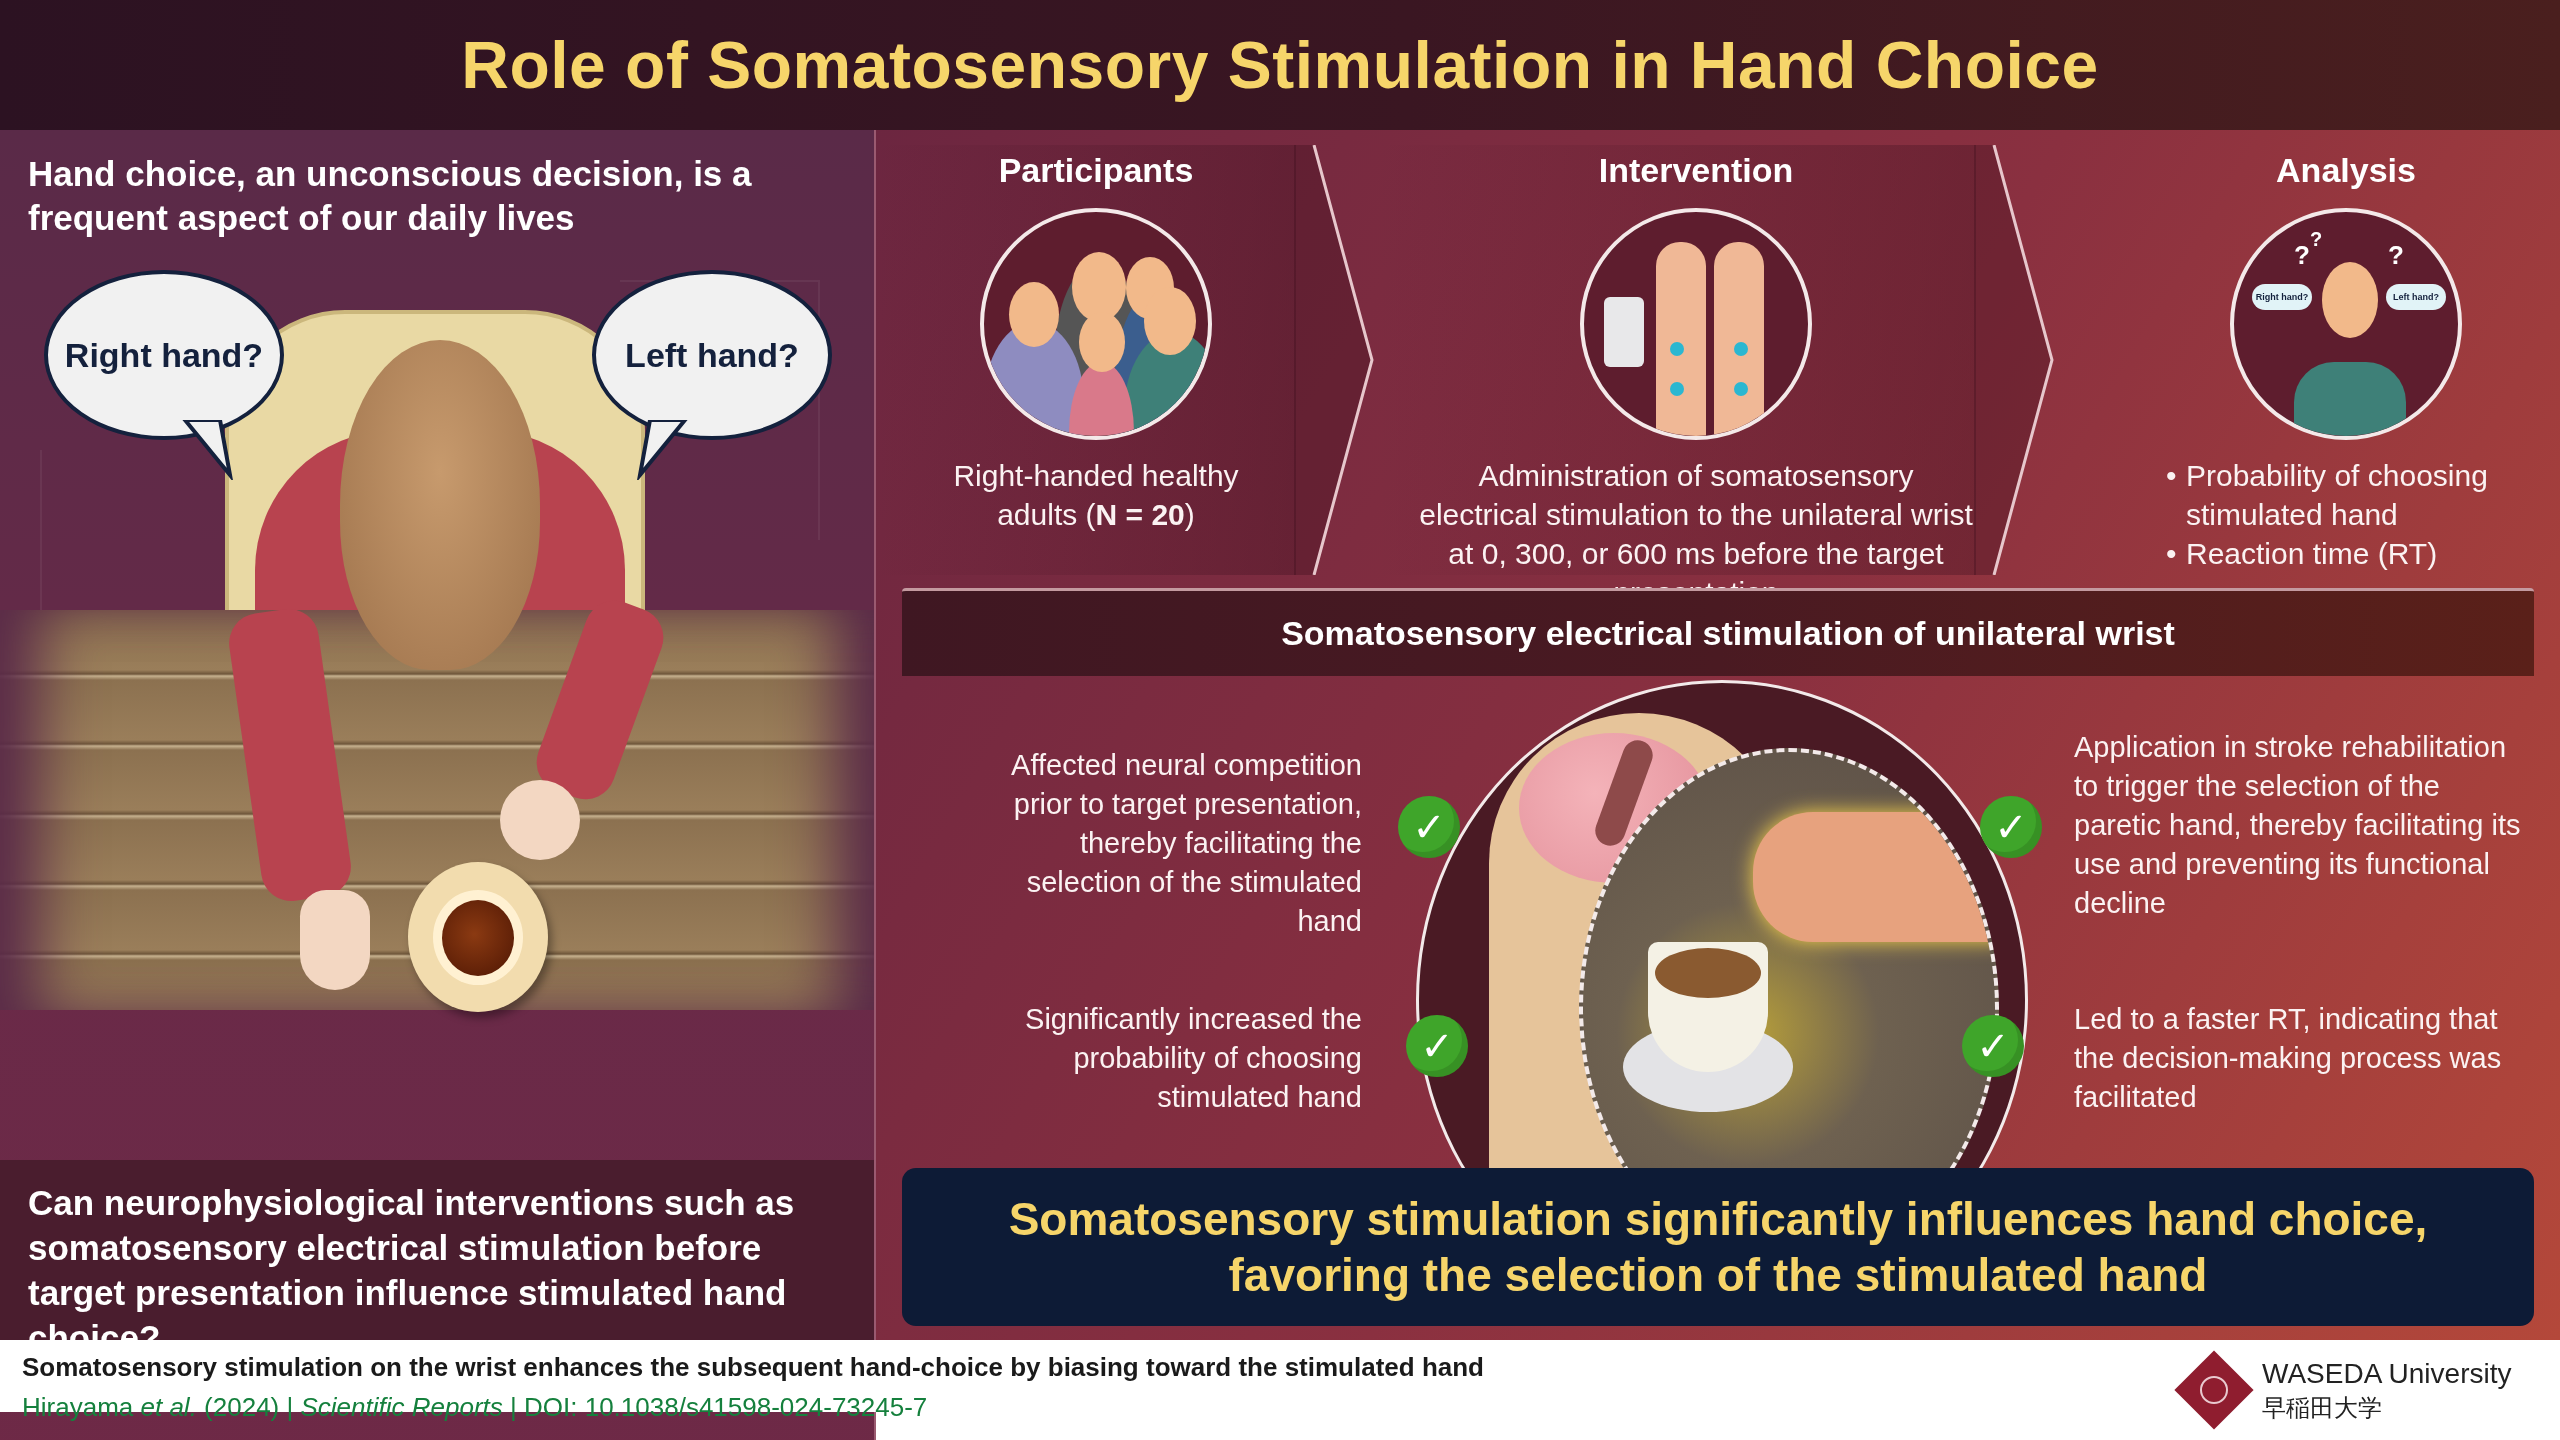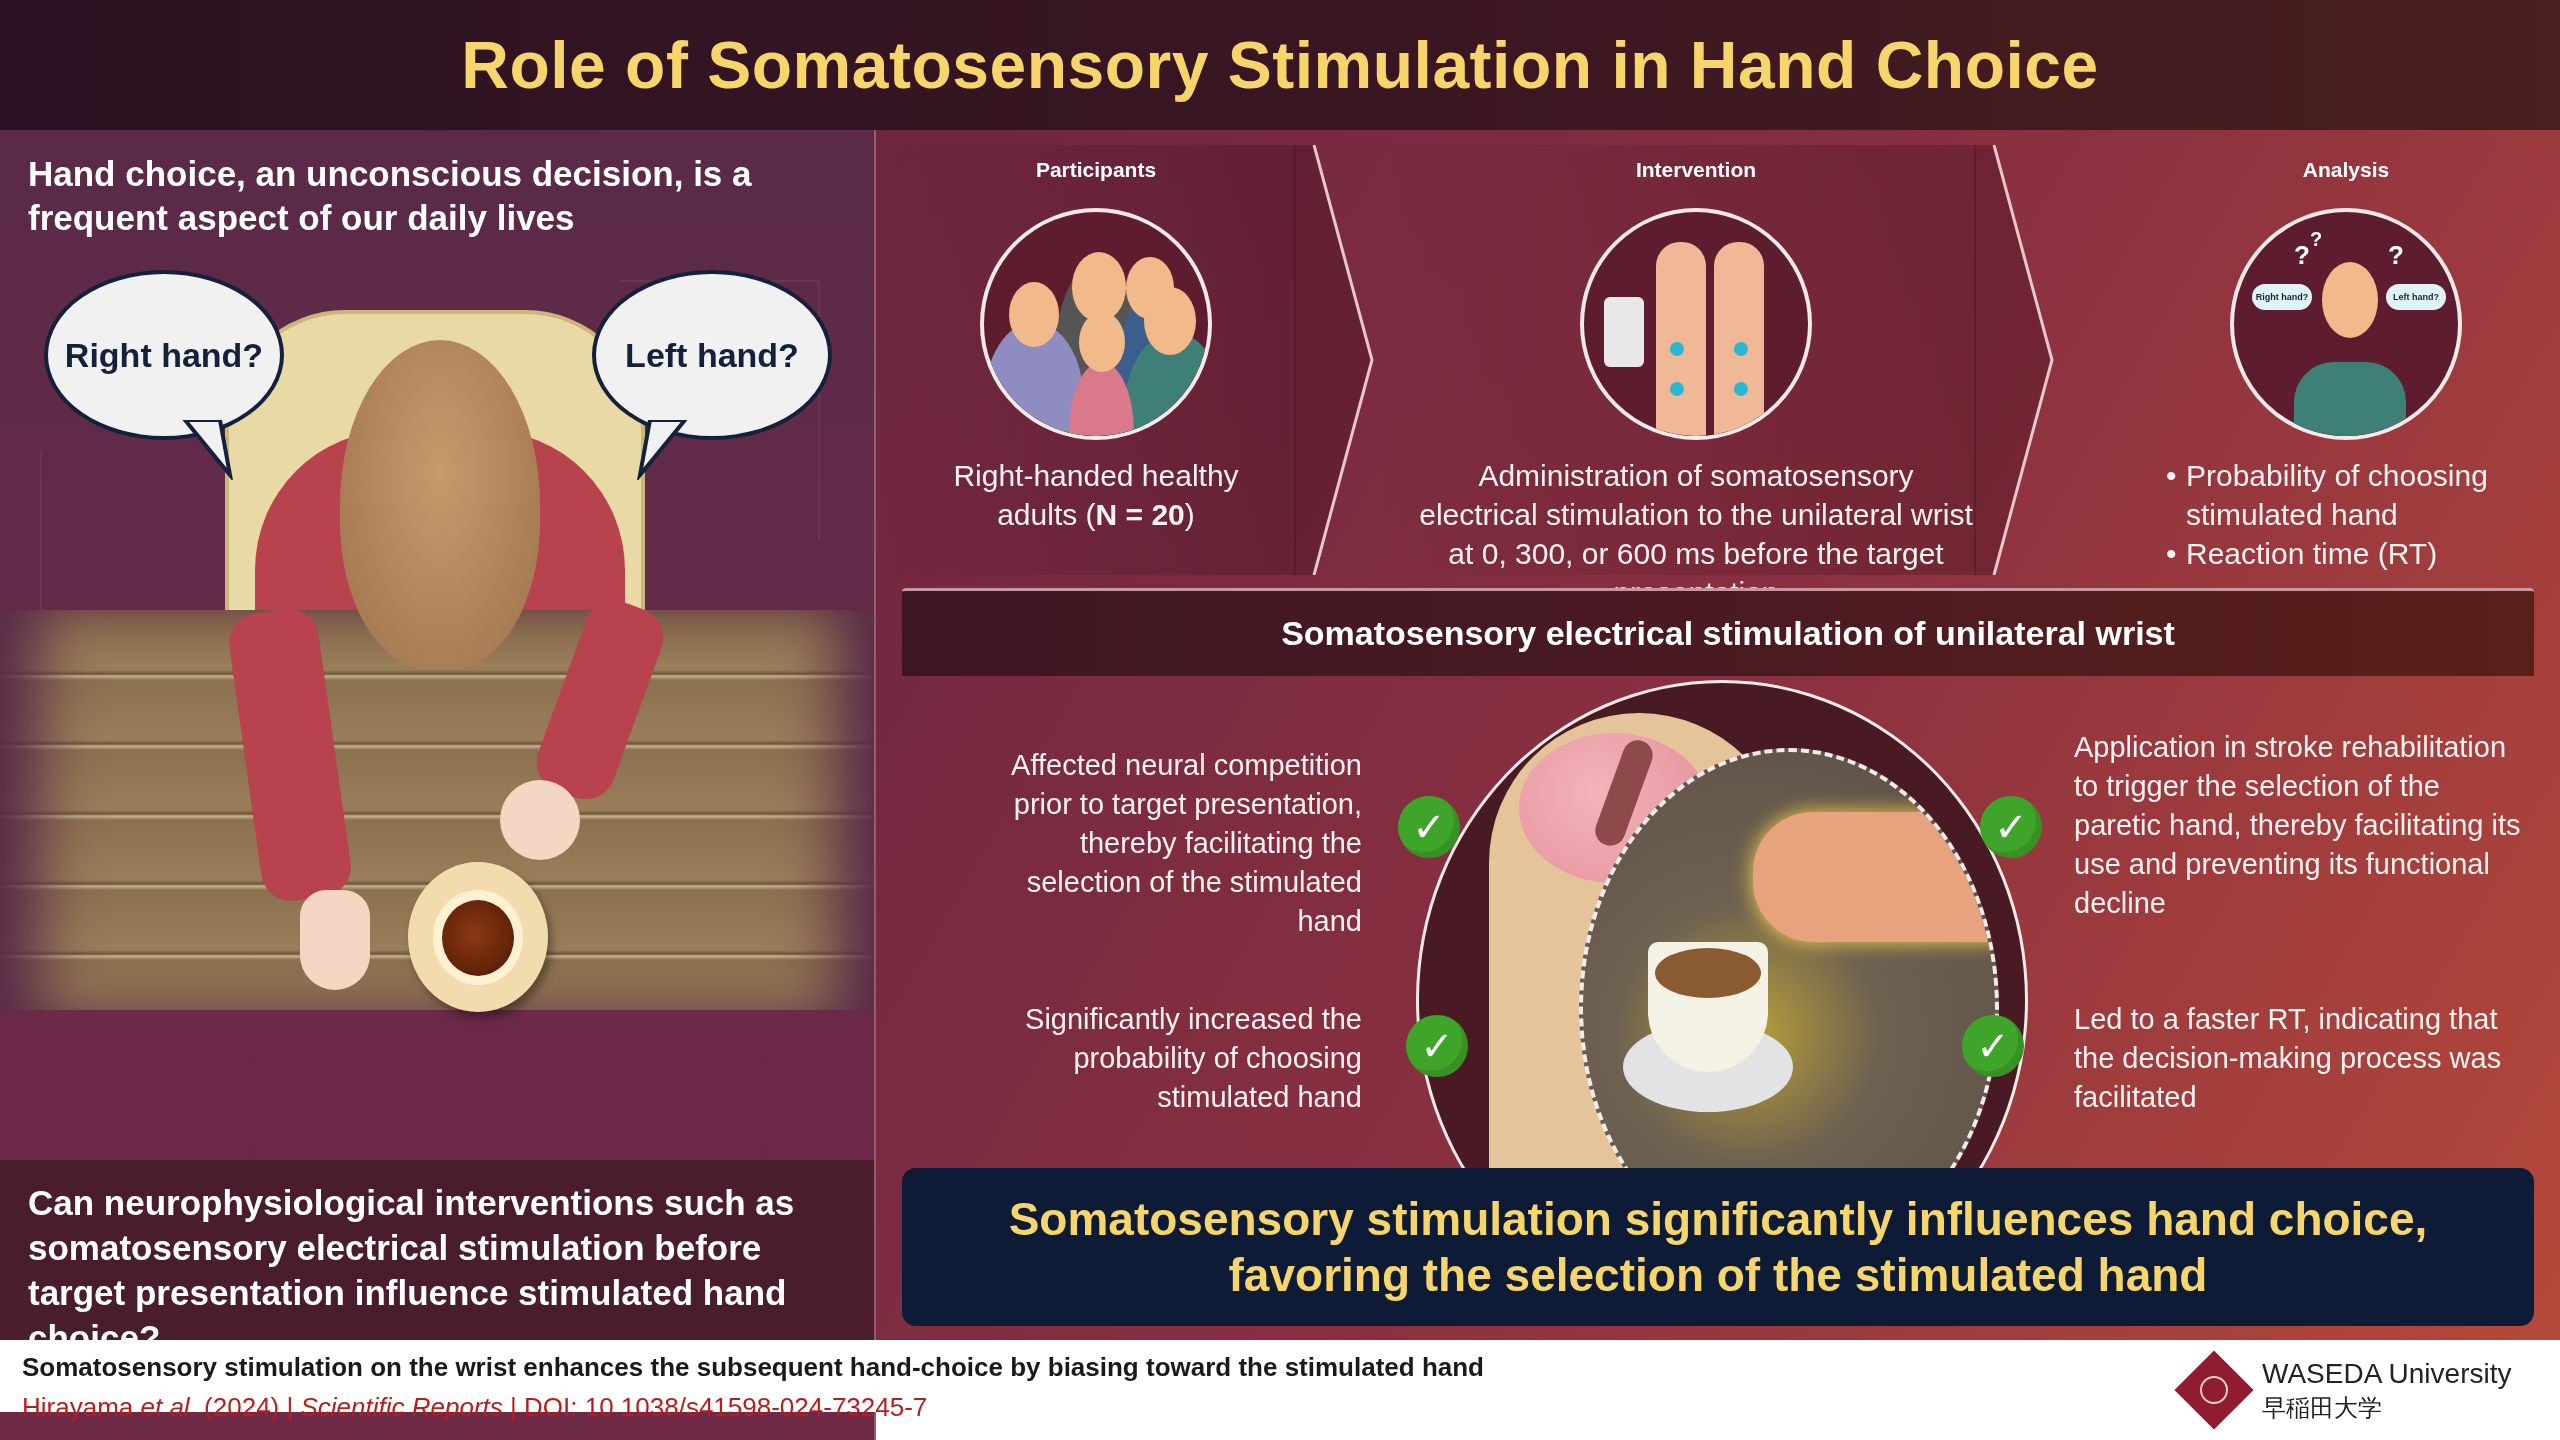--- a/index.html
+++ b/index.html
@@ -92,21 +92,21 @@
   .chevron {
     position: absolute; top: 15px; height: 430px;
     background: linear-gradient(90deg, rgba(60,15,30,0.0) 0%, rgba(60,15,30,0.35) 100%);
   }
   .chevron-arrow {
     position: absolute; top: 15px; width: 80px; height: 430px;
   }
   .step {
     position: absolute; top: 20px; text-align: center; color: #ffffff;
   }
-  .step-title { font-size: 21px; font-weight: bold; height: 40px; line-height: 40px; }
+  .step-title { font-size: 34px; font-weight: bold; height: 40px; line-height: 40px; }
   .step-circle {
     margin: 18px auto 0; width: 232px; height: 232px; border-radius: 50%;
     border: 4px solid #f4e9e9; background: #5e1d2e; position: relative; overflow: hidden;
   }
   .step-desc { margin-top: 16px; font-size: 30px; line-height: 39px; color: #fbf2f2; }
   .step-desc b { font-weight: bold; }
   .analysis-list { text-align: left; list-style: none; font-size: 30px; line-height: 39px; color: #fbf2f2; margin-top: 16px; }
   .analysis-list li { position: relative; padding-left: 20px; }
   .analysis-list li::before { content: "•"; position: absolute; left: 0; top: 0; }
 
@@ -165,21 +165,21 @@
   }
 
   
   .footer {
     position: absolute; left: 0; top: 1340px; width: 2560px; height: 72px; background: #ffffff;
   }
   .footer-title {
     position: absolute; left: 22px; top: 12px; color: #1a1a1a; font-size: 26px; font-weight: bold;
   }
   .footer-cite {
-    position: absolute; left: 22px; top: 52px; color: #b91c1c; font-size: 26px;
+    position: absolute; left: 22px; top: 52px; color: #15803d; font-size: 26px;
   }
   .footer-cite i { font-style: italic; }
   .logo-diamond {
     position: absolute; left: 2186px; top: 22px; width: 56px; height: 56px;
     background: #8f1d2f; transform: rotate(45deg);
   }
   .logo-emblem {
     position: absolute; left: 2200px; top: 36px; width: 28px; height: 28px;
     border: 2px solid #e9c9cf; border-radius: 50%;
   }

